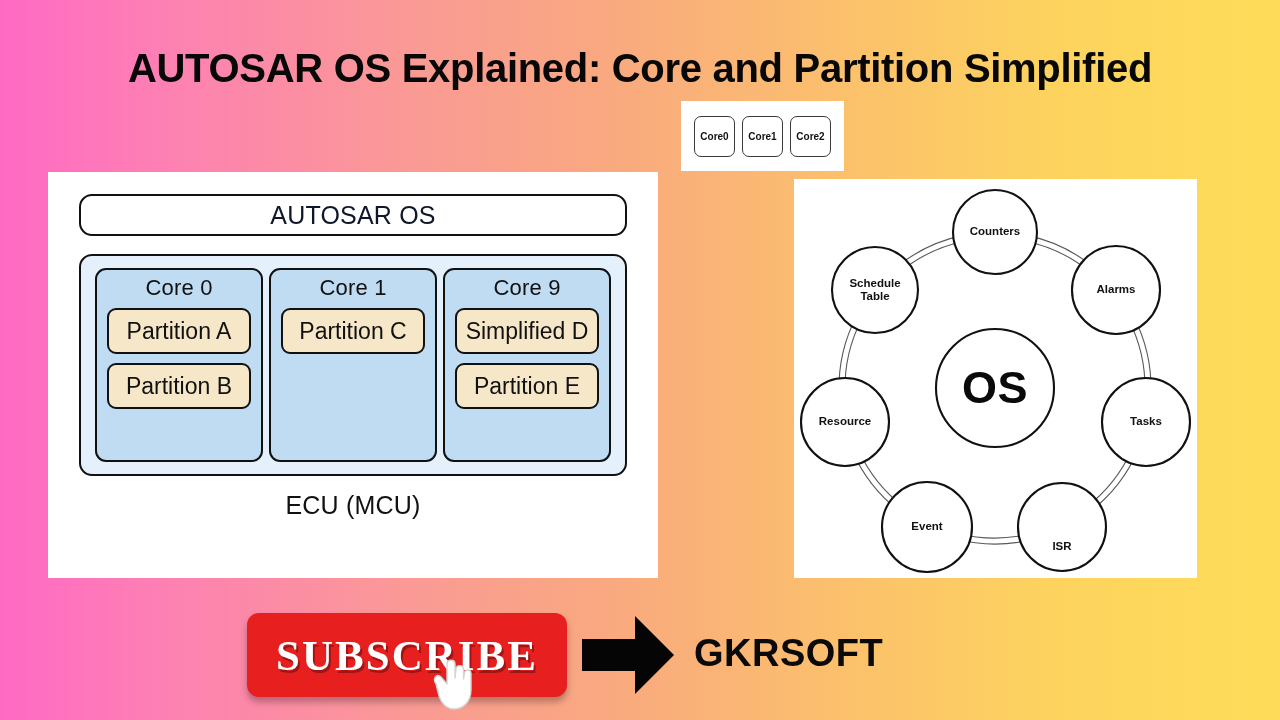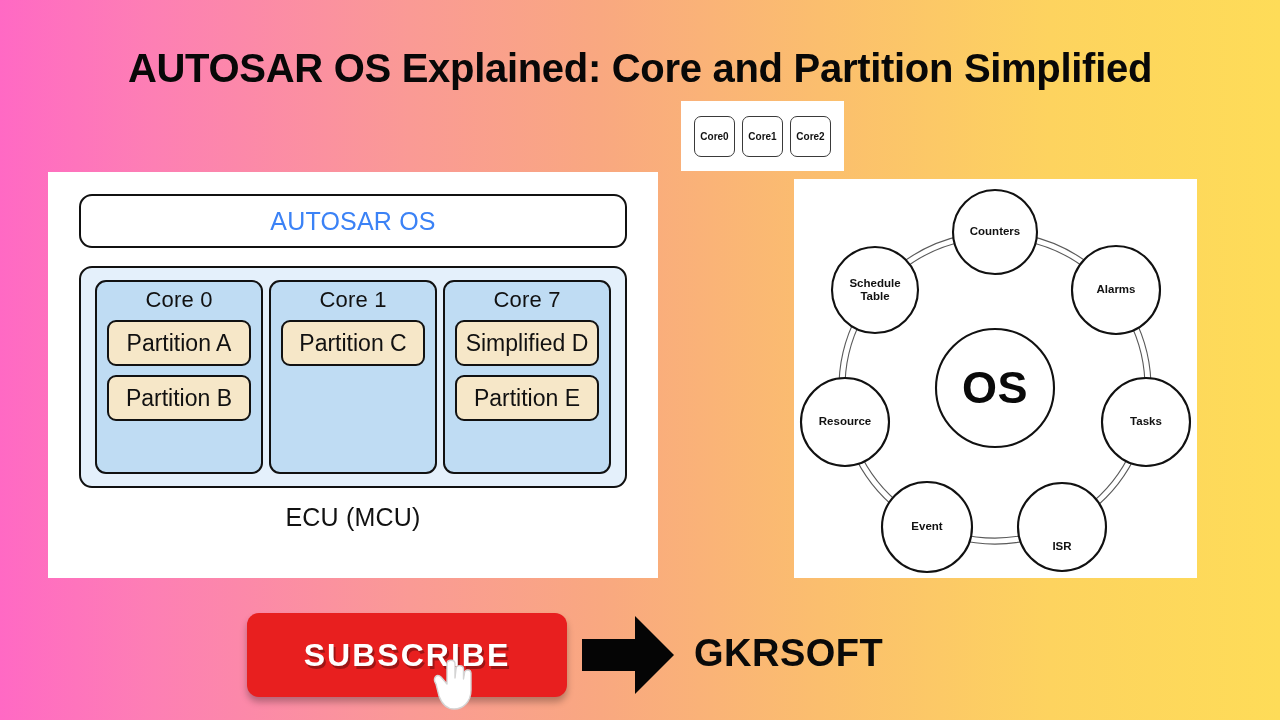--- a/index.html
+++ b/index.html
@@ -61,30 +61,30 @@
   
   #ecu-card {
     position: absolute;
     left: 48px; top: 172px;
     width: 610px; height: 406px;
     background: #ffffff;
     padding: 22px 31px 0 31px;
   }
   #autosar-os-box {
     width: 100%;
-    height: 54px;
+    height: 42px;
     border: 2.6px solid #111;
     border-radius: 13px;
     background: #ffffff;
     display: flex;
     align-items: center;
     justify-content: center;
     font-size: 25px;
     font-weight: 500;
-    color: #3b82f6;
+    color: #0f172a;
     letter-spacing: 0.2px;
   }
   #cores-outer {
     margin-top: 18px;
     height: 222px;
     border: 2.6px solid #111;
     border-radius: 13px;
     background: #e4f0fb;
     display: flex;
     gap: 6px;
@@ -166,26 +166,26 @@
     left: 247px; top: 613px;
     width: 320px; height: 84px;
     background: #e81f1f;
     border-radius: 12px;
     box-shadow: 0 5px 7px rgba(0,0,0,0.28);
     display: flex;
     align-items: center;
     justify-content: center;
   }
   #subscribe-label {
-    font-size: 32px;
+    font-size: 43px;
     font-weight: 700;
     color: #ffffff;
     letter-spacing: 2px;
     text-shadow: 2px 3px 0 rgba(0,0,0,0.32);
-    font-family: Liberation Sans, sans-serif;
+    font-family: Liberation Serif, serif;
   }
   #hand-cursor {
     position: absolute;
     left: 430px; top: 654px;
     width: 48px; height: 58px;
   }
   #arrow-icon {
     position: absolute;
     left: 580px; top: 612px;
     width: 96px; height: 86px;
@@ -222,21 +222,21 @@
         <div class="partition">Partition A</div>
         <div class="partition">Partition B</div>
       </div>
 
       <div class="core">
         <div class="core-title">Core 1</div>
         <div class="partition">Partition C</div>
       </div>
 
       <div class="core">
-        <div class="core-title">Core 7</div>
+        <div class="core-title">Core 9</div>
         <div class="partition">Simplified D</div>
         <div class="partition">Partition E</div>
       </div>
 
     </div>
 
     <div id="ecu-caption">ECU (MCU)</div>
   </div>
 
   <div id="os-card">

